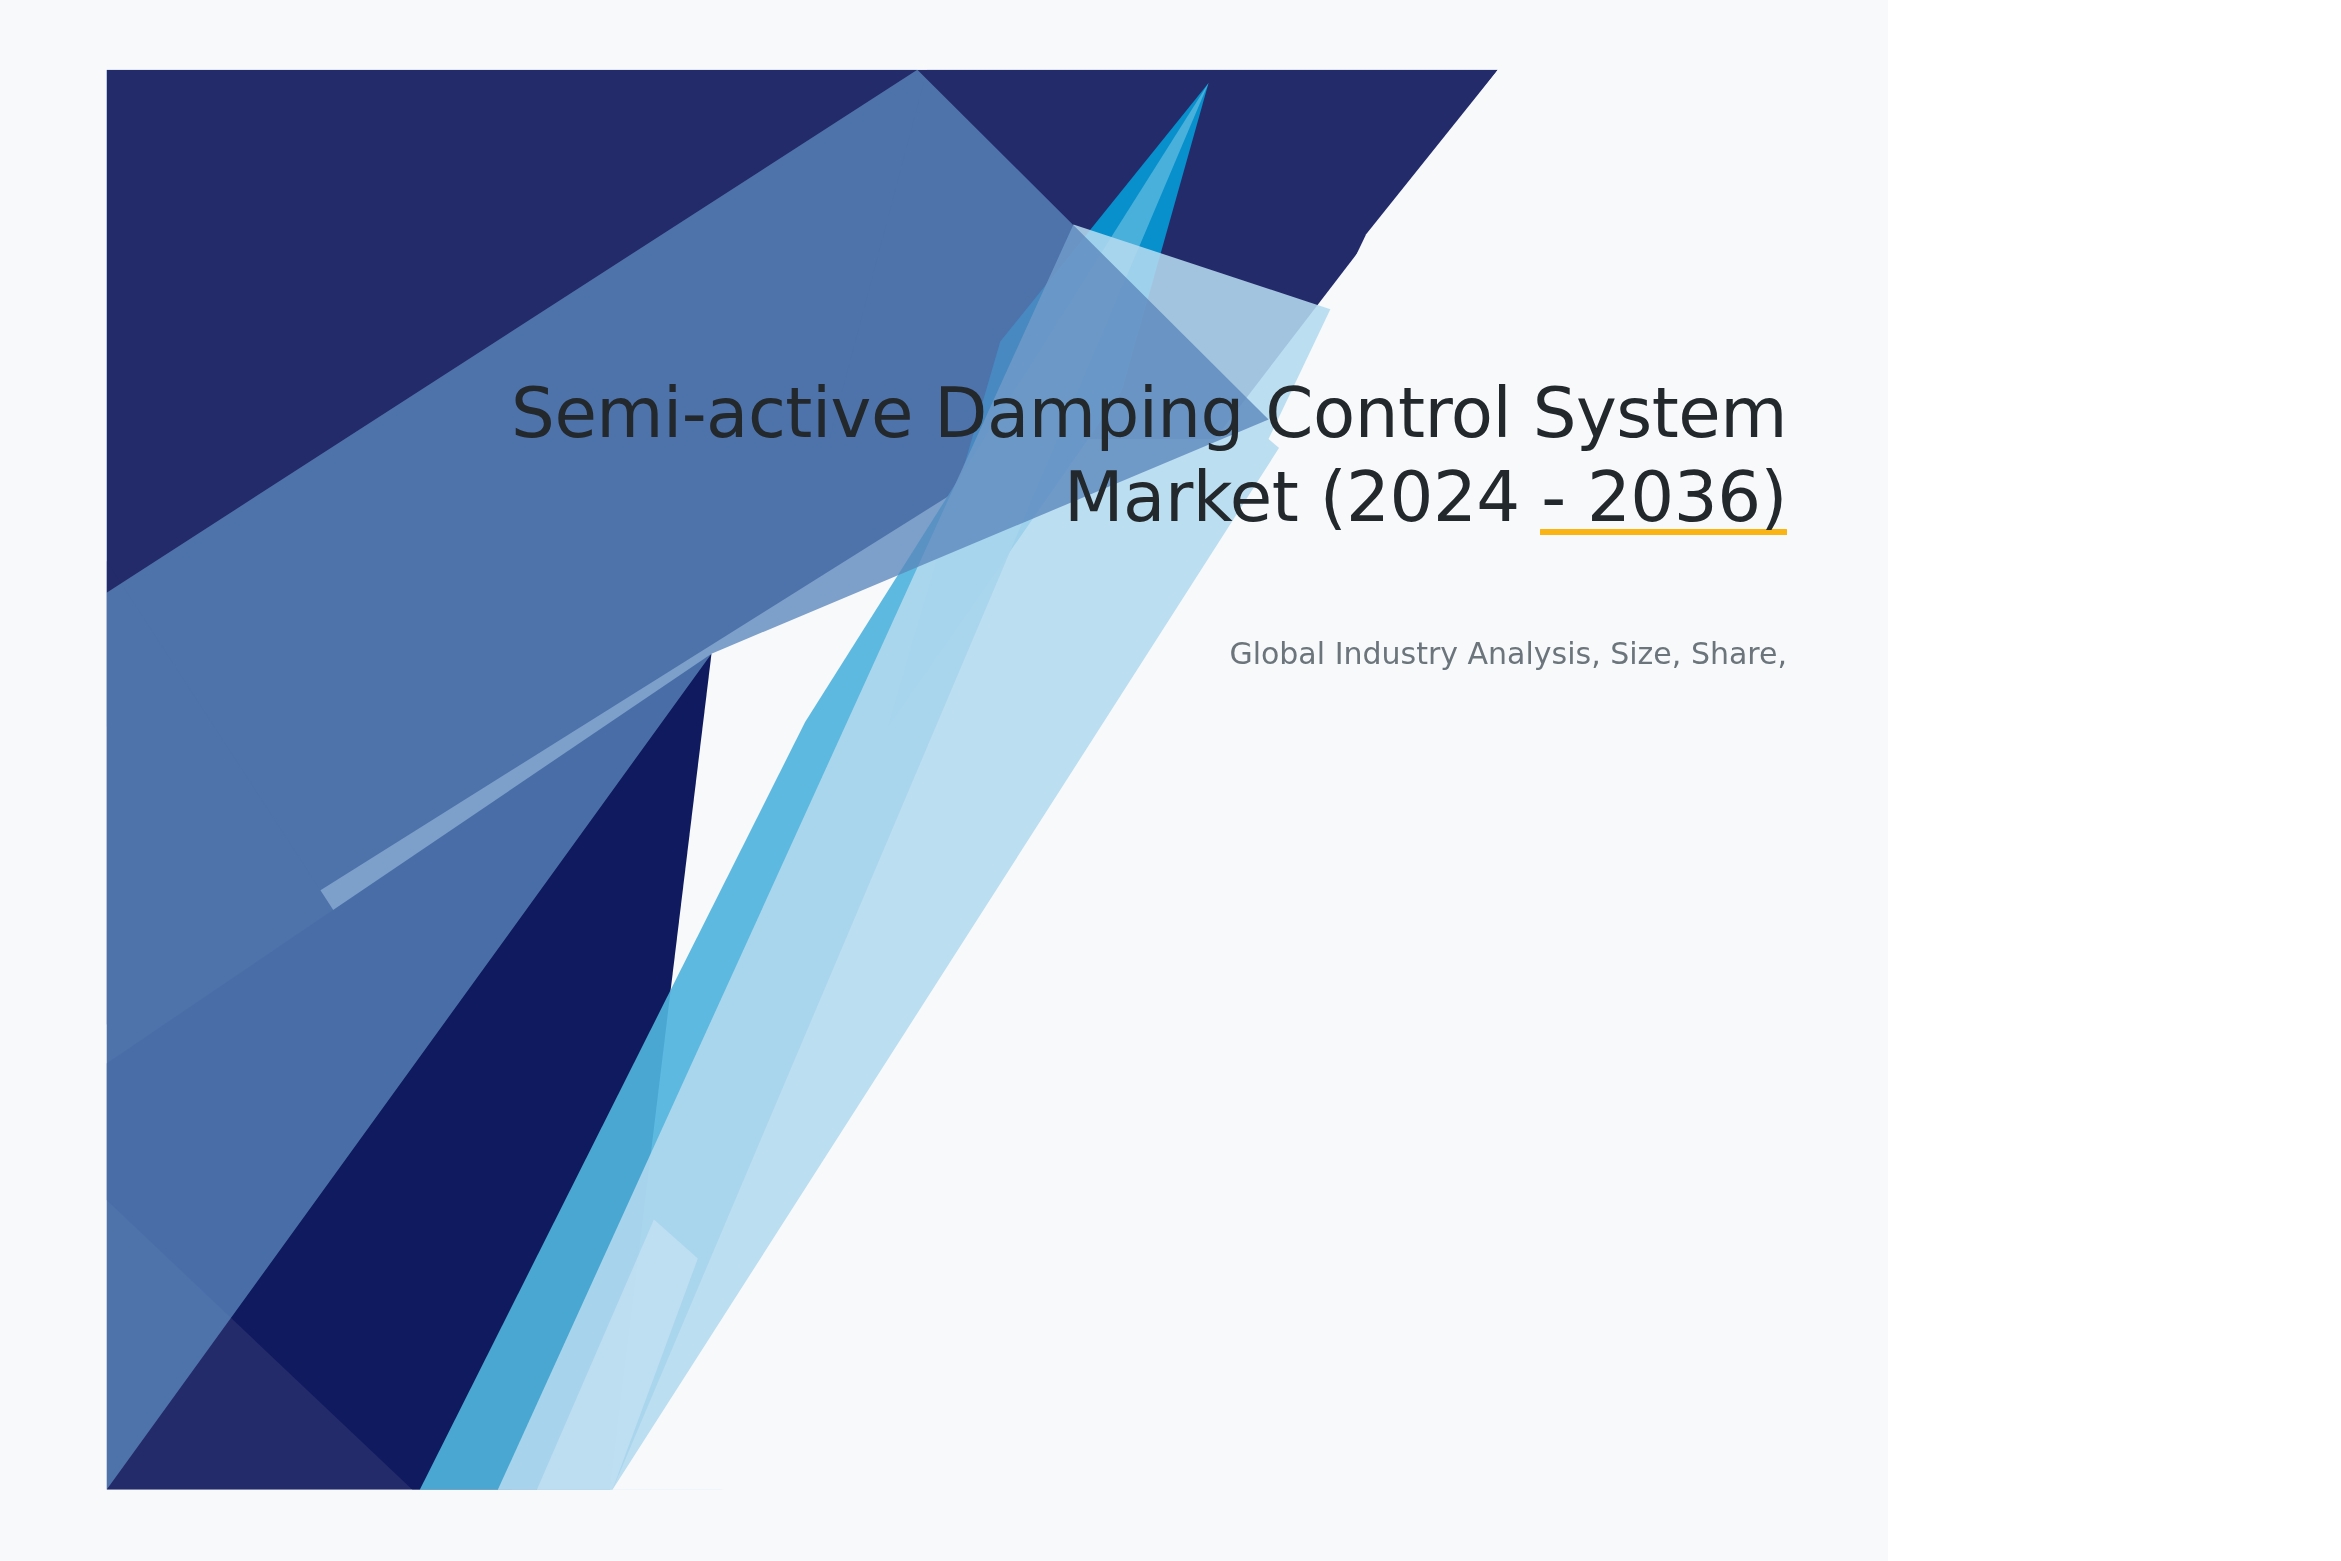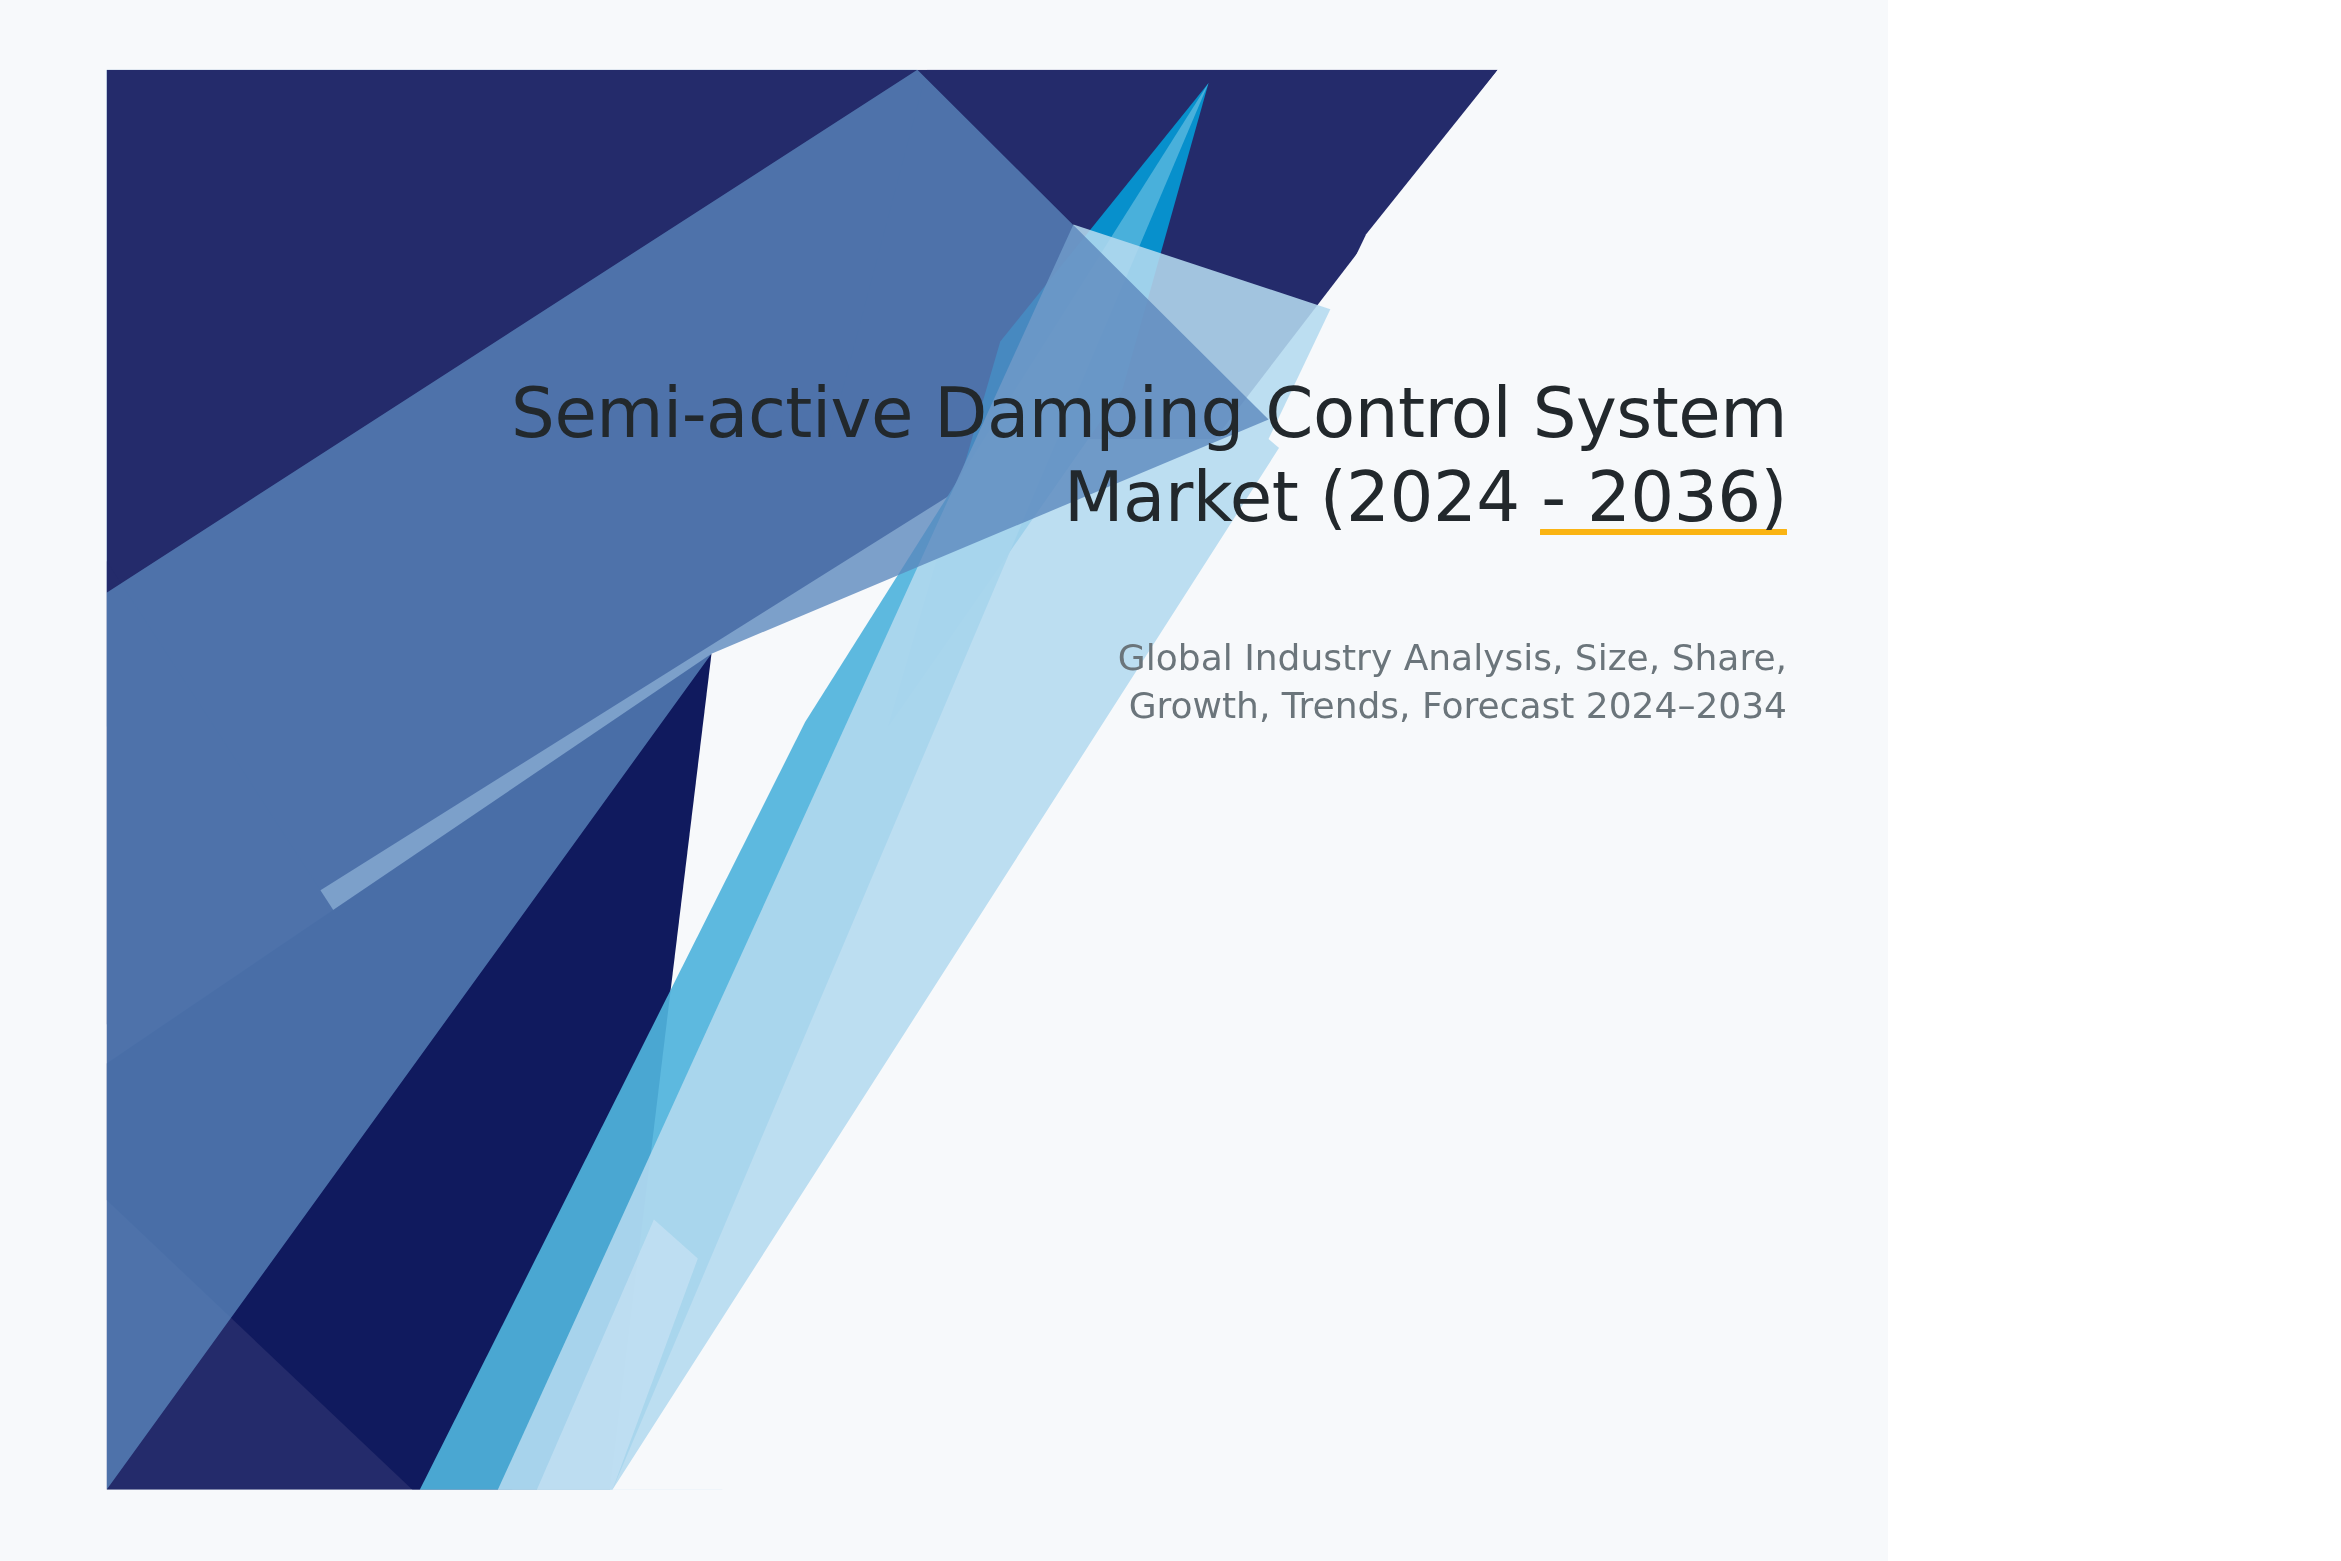--- a/index.html
+++ b/index.html
@@ -60,21 +60,21 @@
   
   #subtitle-block {
     position: absolute;
     right: 101px;
     top: 634px;
     width: 1073px;
     text-align: right;
   }
   #subtitle {
     margin: 0;
-    font-size: 36px;
+    font-size: 30px;
     line-height: 1.33;
     font-weight: 400;
     color: #6b757b;
     text-align: right;
   }
 </style>
 </head>
 <body>
 
 <div id="page">
@@ -113,18 +113,17 @@
       <span>Semi-active Damping Control System</span><br>
       <span>Market (2024 - 2036)</span>
     </h1>
   </div>
 
   <div id="title-underline"></div>
 
   <div id="subtitle-block">
     <p id="subtitle">
       <span>Global Industry Analysis, Size, Share,</span><br>
-      <span>Growth, Trends, Forecast 2024–2034</span>
     </p>
   </div>
 
 </div>
 
 
 </body></html>

